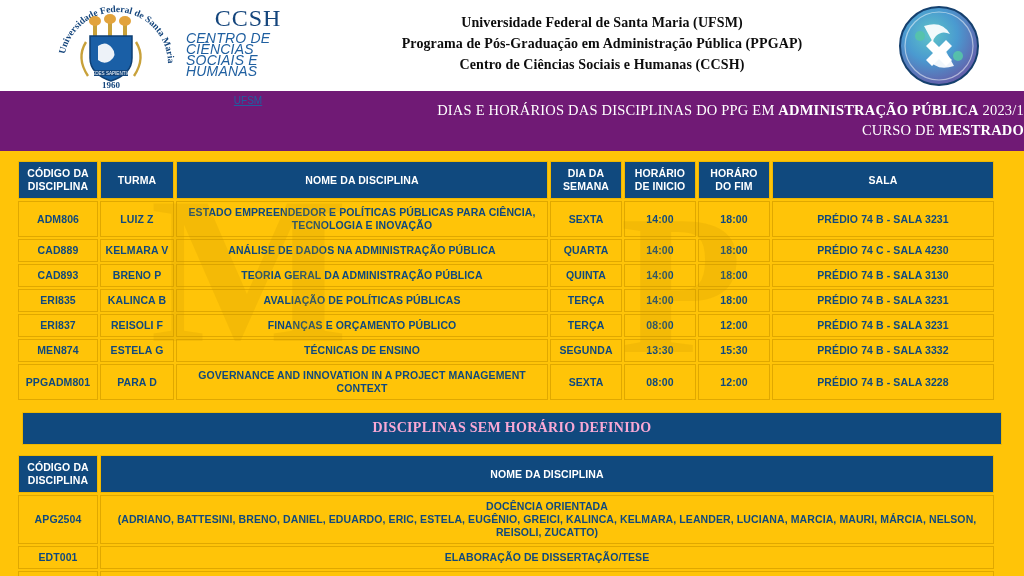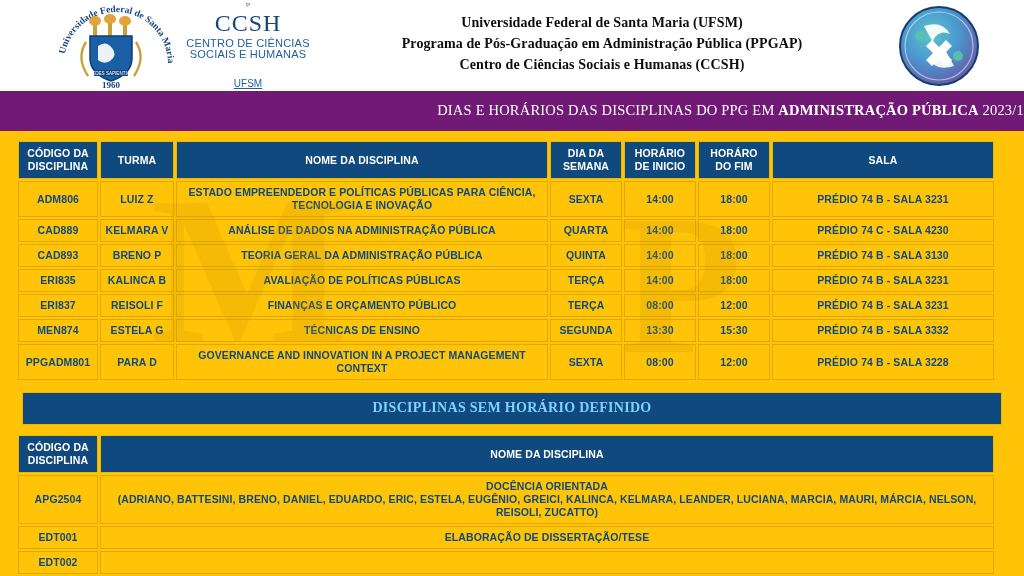--- a/index.html
+++ b/index.html
@@ -79,25 +79,26 @@
     font-family: "Liberation Serif", serif;
     font-size: 24px;
     letter-spacing: 1px;
     color: #14457c;
     line-height: 30px;
     margin-top: 1px;
     font-weight: normal;
   }
   .ccsh-sub {
     font-family: "Liberation Sans", sans-serif;
-    font-size: 11px;
+    font-size: 14px;
     color: #1f5fa0;
     line-height: 11px;
     text-align: left;
     letter-spacing: .2px;
+    font-style: italic;
   }
   .ccsh-ufsm {
     font-family: "Liberation Sans", sans-serif;
     font-size: 10px;
     color: #1f5fa0;
     line-height: 12px;
     margin-top: 18px;
     text-decoration: underline;
   }
 
@@ -148,21 +149,21 @@
     line-height: 13px;
     padding: 4px 4px;
     text-align: center;
     border: 1px solid #e0a800;
     letter-spacing: .1px;
   }
 
   .sec-banner {
     margin: 10px 22px 0 22px;
     background: #10497e;
-    color: #7dd3fc;
+    color: #f9a8d4;
     text-align: center;
     font-family: "Liberation Serif", serif;
     font-size: 14px;
     font-weight: bold;
     letter-spacing: .3px;
     padding: 7px 0 8px 0;
     border: 1px solid #f0b700;
     width: 980px;
     box-sizing: border-box;
   }
@@ -261,20 +262,23 @@
         <circle cx="24" cy="32" r="5" fill="#57c4a8" opacity="0.9"></circle>
         <circle cx="62" cy="52" r="5" fill="#57c4a8" opacity="0.9"></circle>
         <path d="M 36,36 L 43,43 L 50,36 L 56,42 L 49,49 L 56,56 L 50,62 L 43,55 L 36,62 L 30,56 L 37,49 L 30,42 Z" fill="#ffffff"></path>
       </svg>
     </div>
   </div>
 
   <div class="banner">
     <div class="line">
       <span>DIAS E HORÁRIOS DAS DISCIPLINAS DO PPG EM </span><b>ADMINISTRAÇÃO PÚBLICA</b><span> 2023/1</span>
+    </div>
+    <div class="line">
+      <span>CURSO DE </span><b>MESTRADO</b>
     </div>
   </div>
 
   <div class="spacer"></div>
 
   <div class="tbl-wrap">
     <table class="sched">
       <colgroup>
         <col style="width:80px">
           <col style="width:74px">

